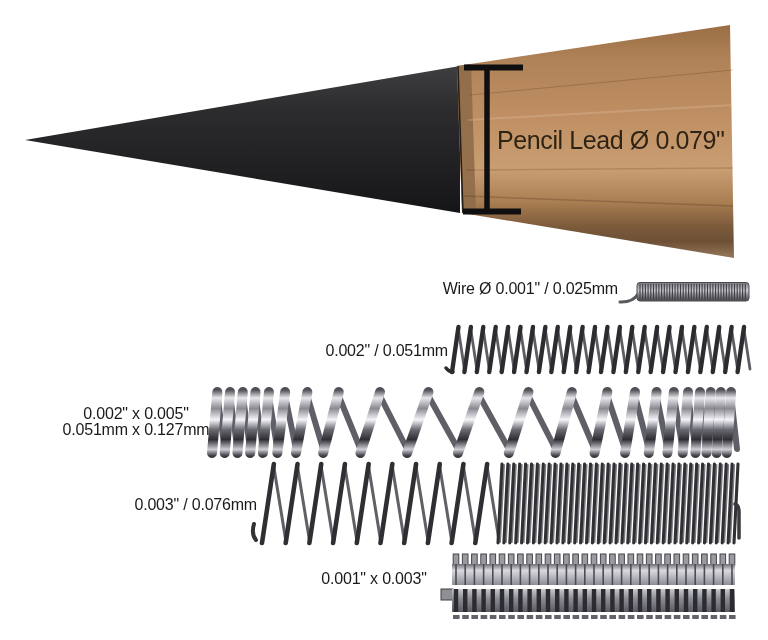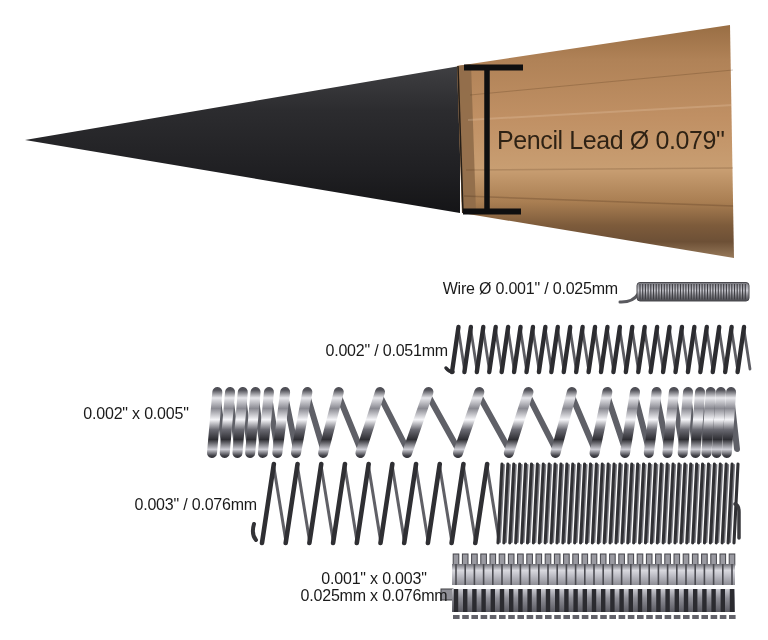--- a/index.html
+++ b/index.html
@@ -481,22 +481,22 @@
   </svg>
 
   <div class="pencil-annotation">Pencil Lead Ø 0.079"</div>
 
   <div class="slabel right" style="right:150px;top:281px;">Wire Ø 0.001" / 0.025mm</div>
 
   <div class="slabel right" style="right:320px;top:343px;">0.002" / 0.051mm</div>
 
   <div class="slabel two" style="left:36px;top:406px;width:200px;line-height:16px;">
     <div>0.002" x 0.005"</div>
+    <div>0.051mm x 0.127mm</div>
   </div>
 
   <div class="slabel right" style="right:511px;top:497px;">0.003" / 0.076mm</div>
 
   <div class="slabel two" style="left:274px;top:570px;width:200px;">
     <div>0.001" x 0.003"</div>
-    <div>0.025mm x 0.076mm</div>
   </div>
 
 </div>
 
 </body></html>

